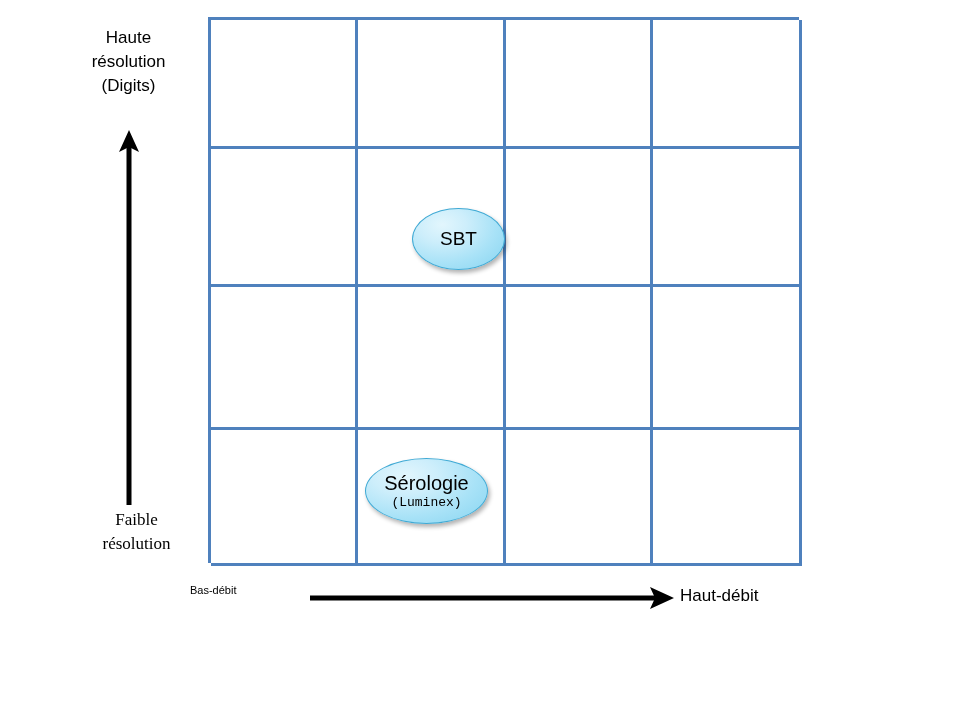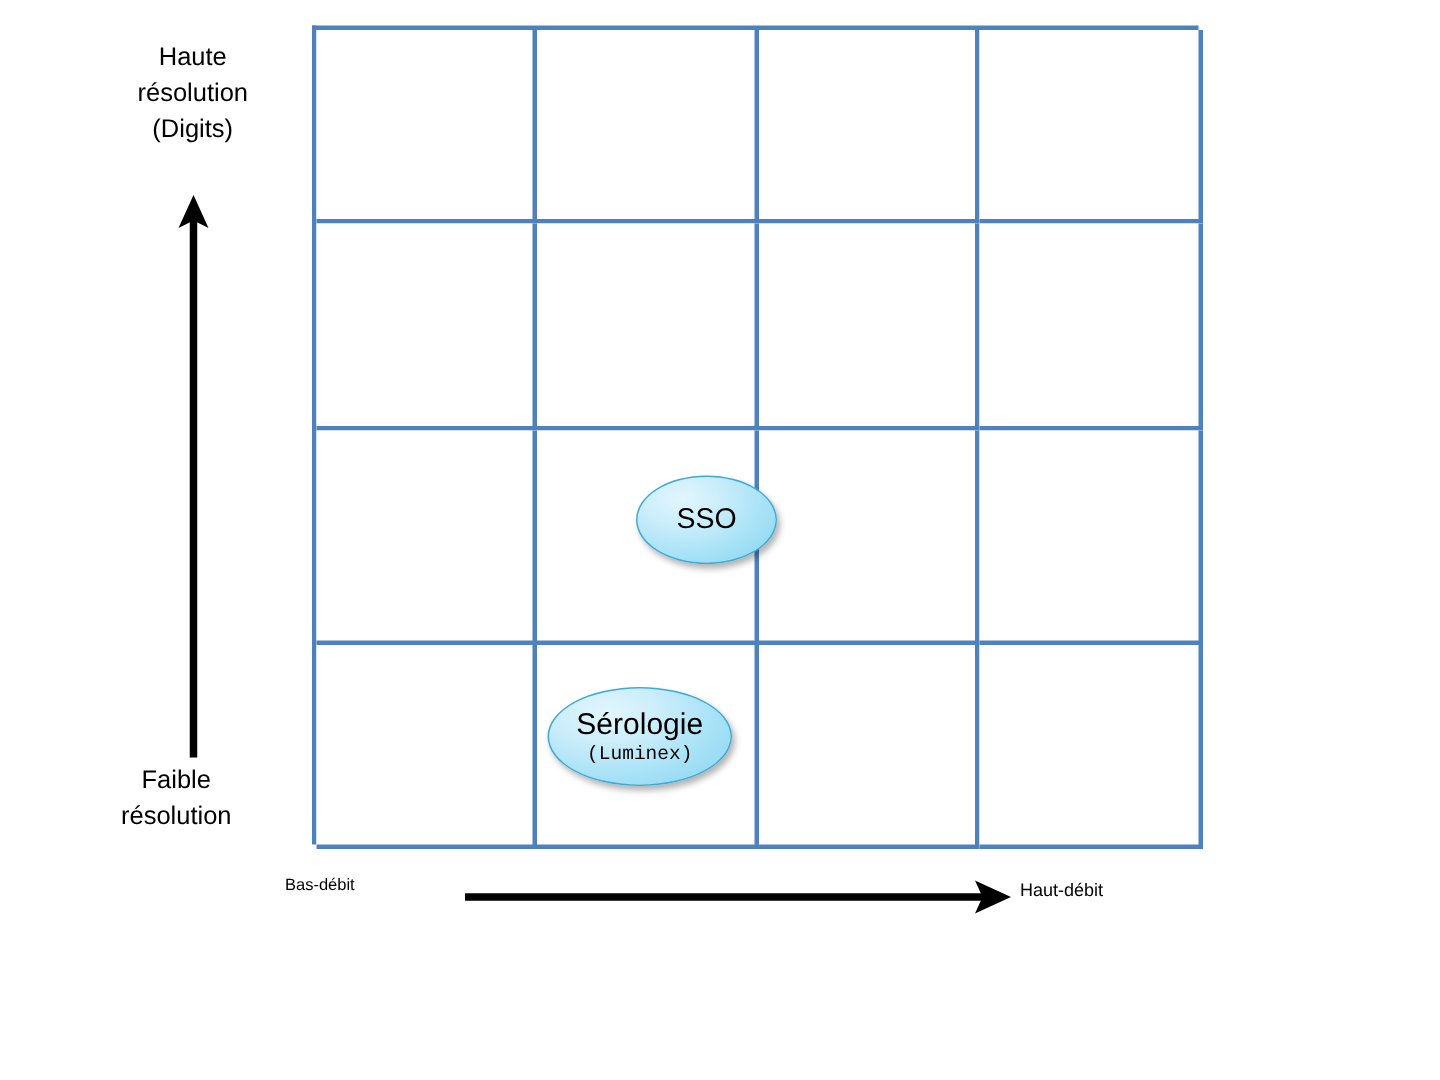--- a/index.html
+++ b/index.html
@@ -92,30 +92,30 @@
   
   .axis-label {
     position: absolute;
     font-size: 17px;
     color: #000000;
     text-align: center;
     line-height: 1.42;
     white-space: pre-line;
   }
   .label-high { left: 46px;  top: 26px;  width: 165px; }
-  .label-low  { left: 35px;  top: 508px; width: 165px; }
+  .label-low  { left: 54px;  top: 508px; width: 165px; font-family: Liberation Serif, serif; }
   .label-lowt {
     position: absolute;
     left: 190px; top: 584px; width: 105px;
     font-size: 11px; text-align: left;
   }
   .label-hight {
     position: absolute;
     left: 680px; top: 586px; width: 160px;
-    font-size: 12px; text-align: left;
+    font-size: 17px; text-align: left;
   }
 
   
   .arrow-svg {
     position: absolute;
     left: 0; top: 0;
     width: 960px;
     height: 720px;
     pointer-events: none;
     z-index: 2;
@@ -166,24 +166,24 @@
 (Digits)</div>
 
   <div class="axis-label label-low">Faible
 résolution</div>
 
   <div class="label-lowt">Bas-débit</div>
 
   <div class="label-hight">Haut-débit</div>
 
 
+  <div class="node blue node-sbt">
+    <span class="node-label">SBT</span>
+  </div>
 
 
-  <div class="node blue node-sso">
-    <span class="node-label">SSO</span>
-  </div>
 
   <div class="node blue node-sero">
     <span class="node-label">Sérologie</span>
     <span class="node-sublabel">(Luminex)</span>
   </div>
 
 </div>
 
 </body></html>

